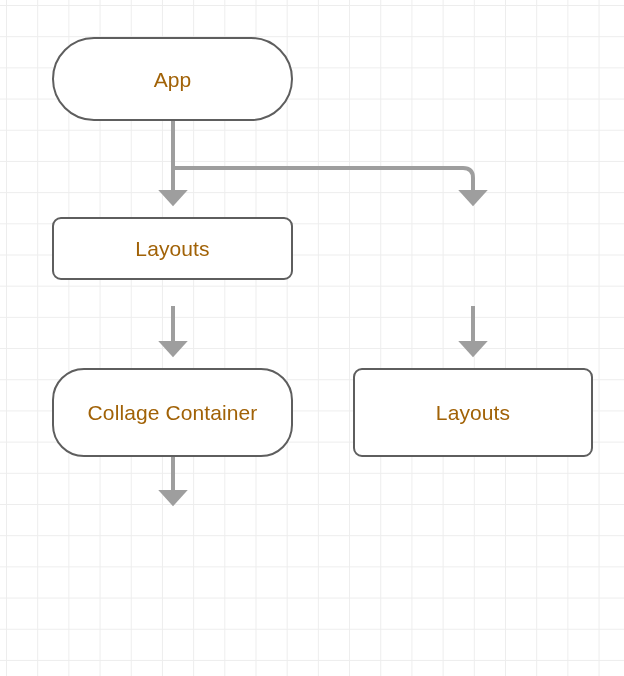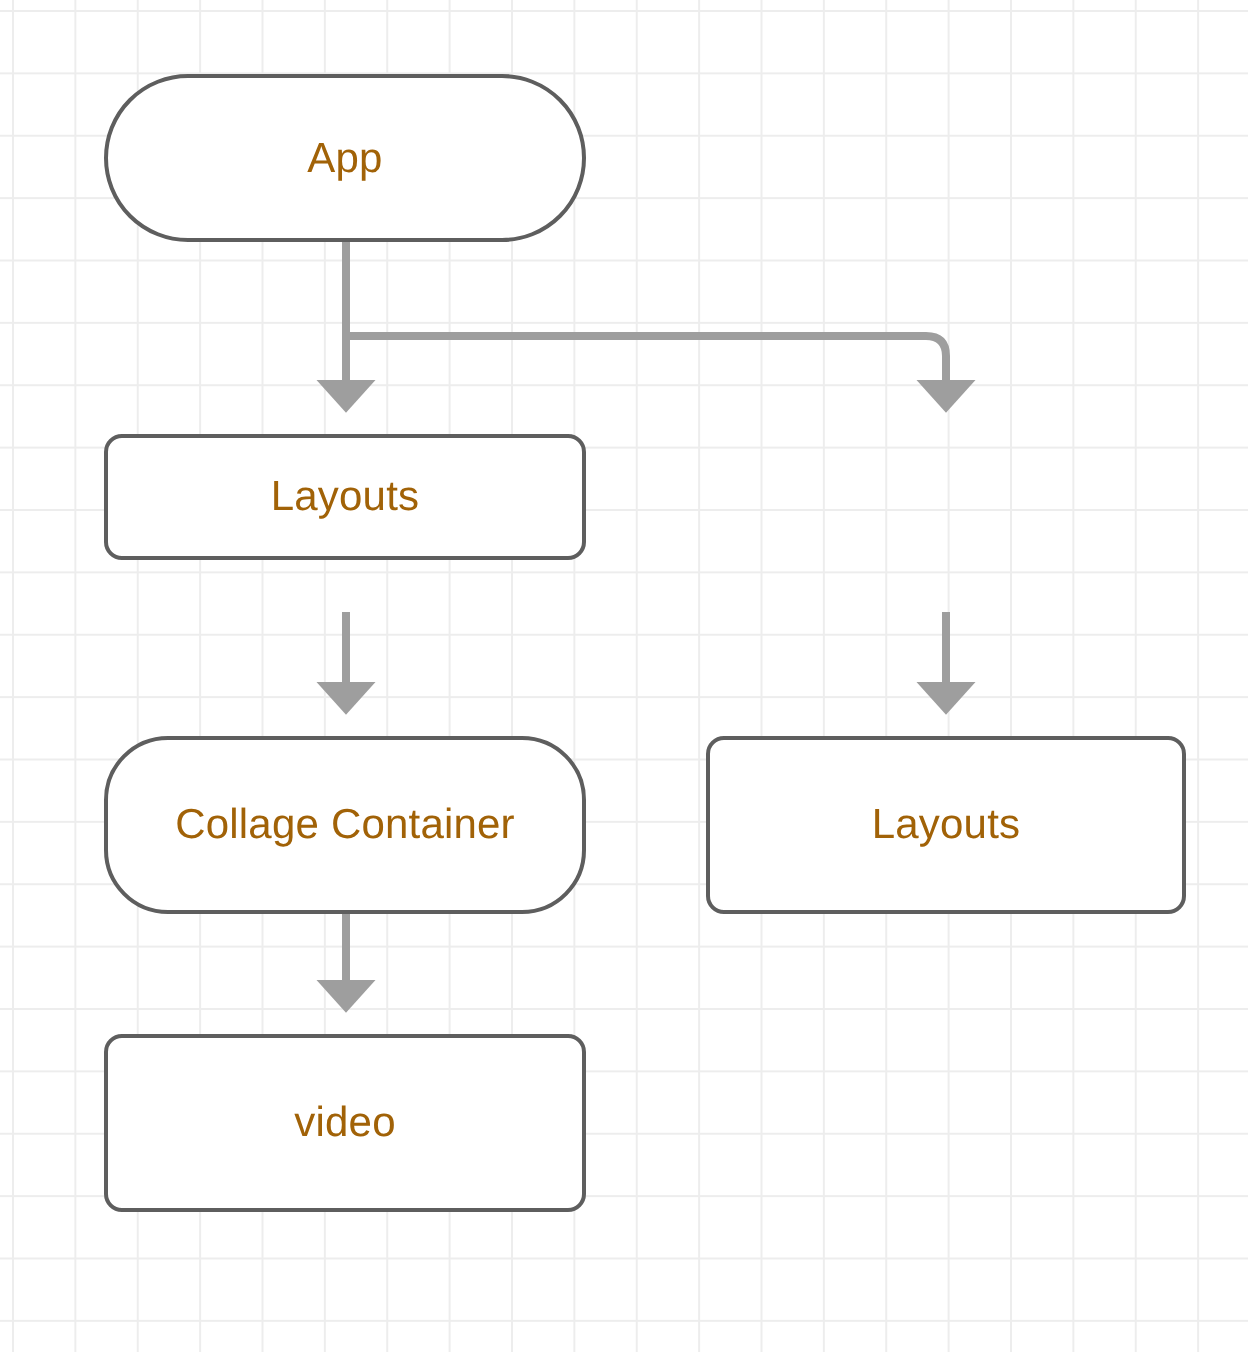--- a/index.html
+++ b/index.html
@@ -87,17 +87,14 @@
 
 
   <div class="node rect" style="left:52px; top:368px; width:241px; height:89px;border-radius:32px;">
     <span class="node-label">Collage Container</span>
   </div>
 
   <div class="node rect" style="left:353px; top:368px; width:240px; height:89px;">
     <span class="node-label">Layouts</span>
   </div>
 
-  <div class="node rect" style="left:52px; top:517px; width:241px; height:89px;">
-    <span class="node-label">video</span>
-  </div>
 
 </div>
 
 </body></html>

